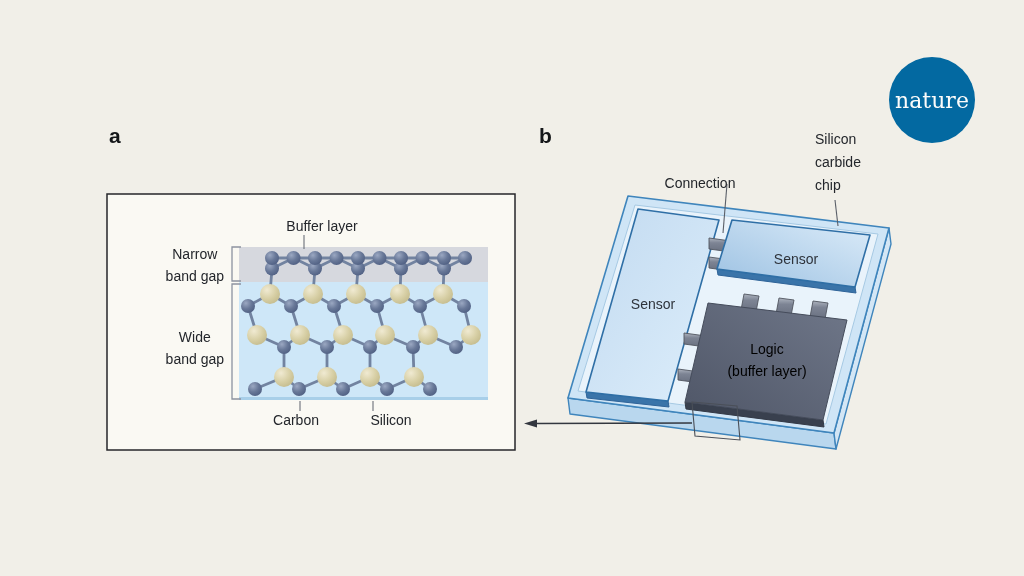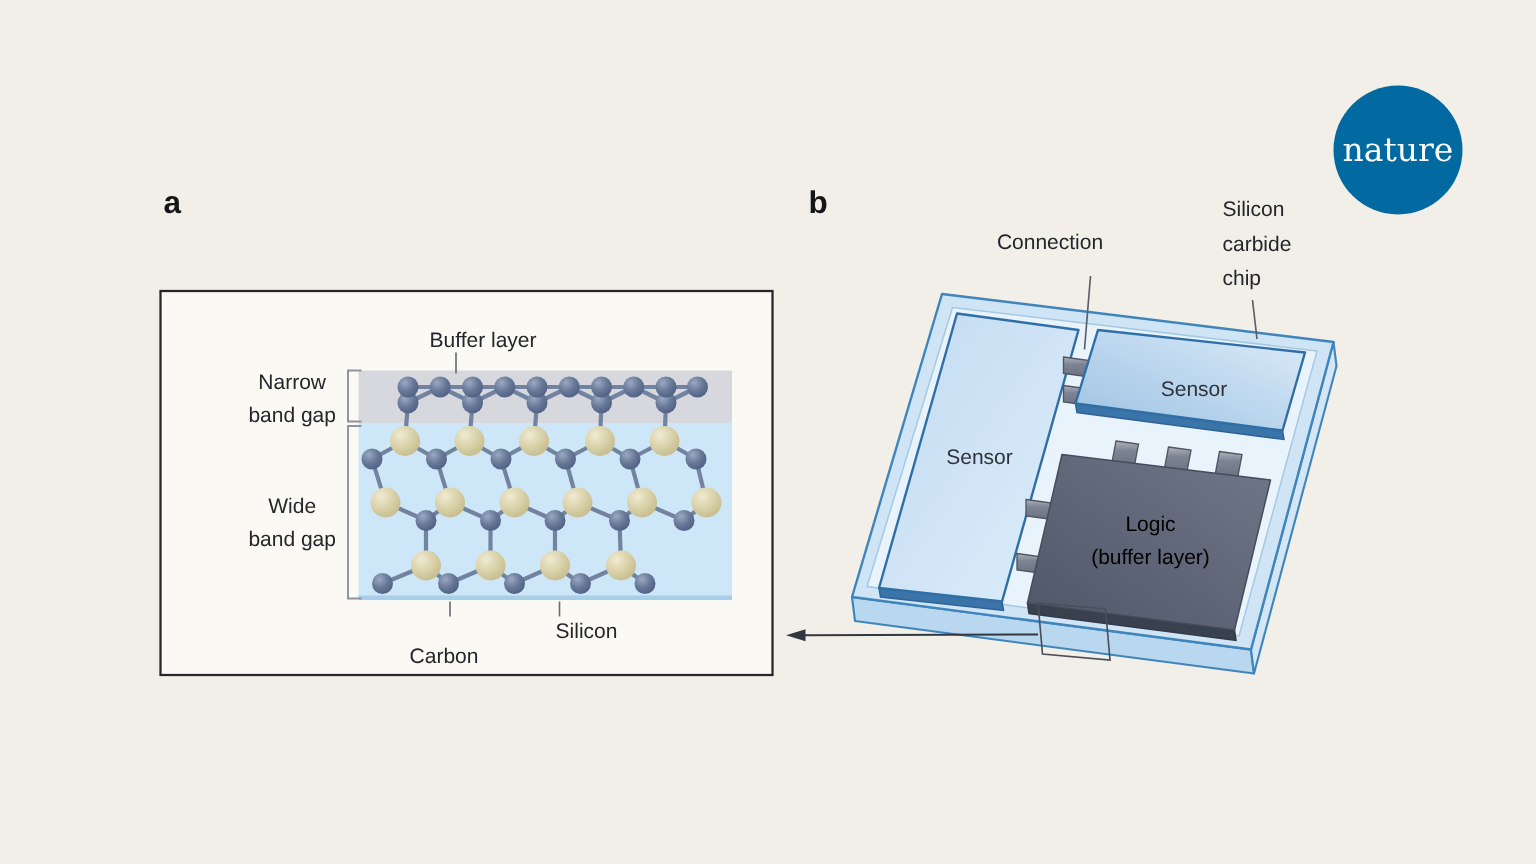--- a/index.html
+++ b/index.html
@@ -238,24 +238,24 @@
 </svg>
 
 <div class="lbl panel-letter" style="left:109px; top:125px;">a</div>
 <div class="lbl panel-letter" style="left:539px; top:125px;">b</div>
 
 <div class="lbl center" style="left:322px; top:226px;">Buffer layer</div>
 <div class="lbl right" style="right:800px; top:243px;">Narrow
 band gap</div>
 <div class="lbl right" style="right:800px; top:326px;">Wide
 band gap</div>
-<div class="lbl center" style="left:296px; top:437px;">Carbon</div>
+<div class="lbl center" style="left:296px; top:420px;">Carbon</div>
 <div class="lbl center" style="left:391px; top:420px;">Silicon</div>
 
-<div class="lbl center" style="left:700px; top:161px;">Connection</div>
+<div class="lbl center" style="left:700px; top:183px;">Connection</div>
 <div class="lbl chip-label" style="left:815px; top:128px;">Silicon
 carbide
 chip</div>
 <div class="lbl center block-text" style="left:653px; top:304px;">Sensor</div>
 <div class="lbl center block-text" style="left:796px; top:259px;">Sensor</div>
 <div class="lbl center logic-text" style="left:767px; top:360px;">Logic
 (buffer layer)</div>
 
 <div id="nature-logo" style="background: #0369a1;">
   <span>nature</span>

